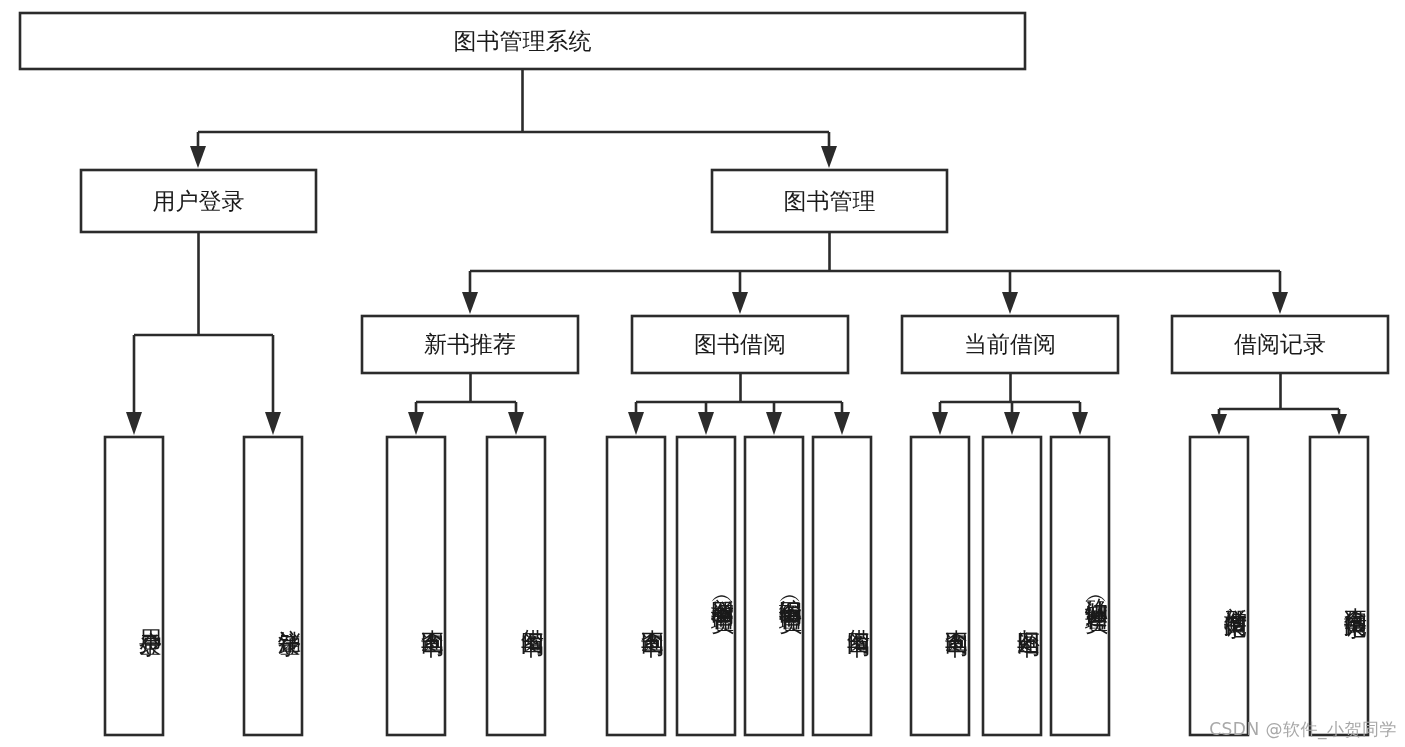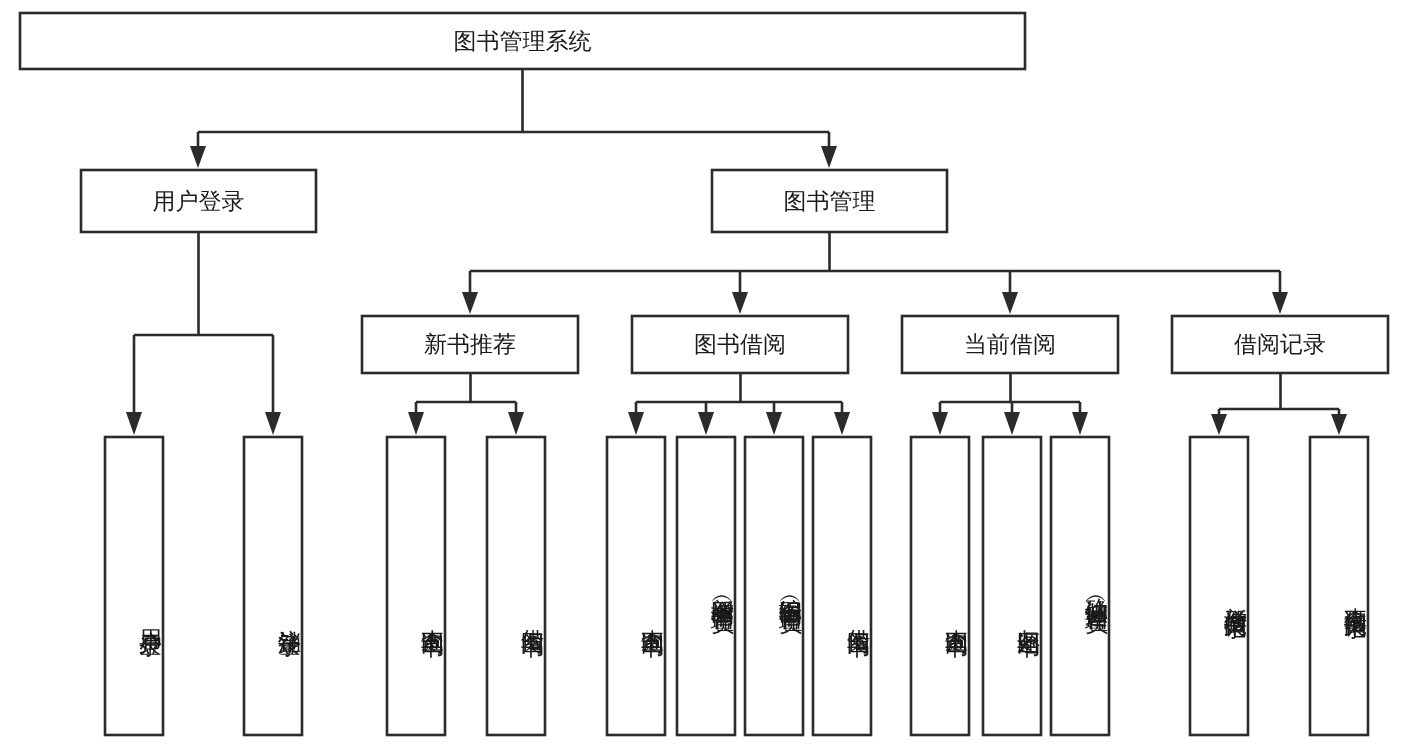--- a/index.html
+++ b/index.html
@@ -198,14 +198,15 @@
   <div class="node-label-v" style="left:607px; top:495px; width:58px; height:240px;">查询图书</div>
   <div class="node-label-v" style="left:677px; top:443px; width:58px; height:292px;">新增图书（管理员）</div>
   <div class="node-label-v" style="left:745px; top:443px; width:58px; height:292px;">编辑图书（管理员）</div>
   <div class="node-label-v" style="left:813px; top:495px; width:58px; height:240px;">借阅图书</div>
   <div class="node-label-v" style="left:911px; top:495px; width:58px; height:240px;">查询图书</div>
   <div class="node-label-v" style="left:983px; top:495px; width:58px; height:240px;">归还图书</div>
   <div class="node-label-v" style="left:1051px; top:443px; width:58px; height:292px;">确认归还（管理员）</div>
   <div class="node-label-v" style="left:1190px; top:455px; width:58px; height:280px;">新增借阅记录</div>
   <div class="node-label-v" style="left:1310px; top:455px; width:58px; height:280px;">查询借阅记录</div>
 
+  <div class="watermark">CSDN @软件_小贺同学</div>
 
 </div>
 
 </body></html>

